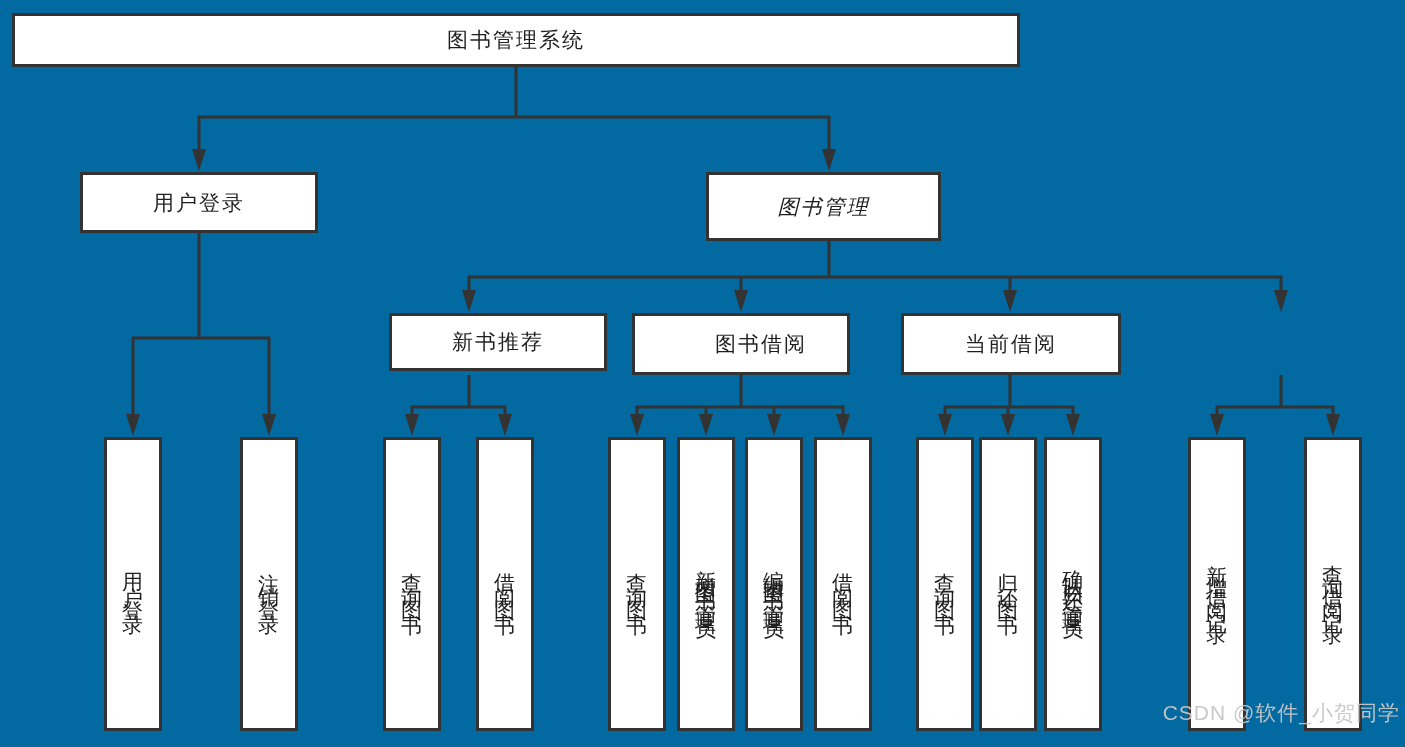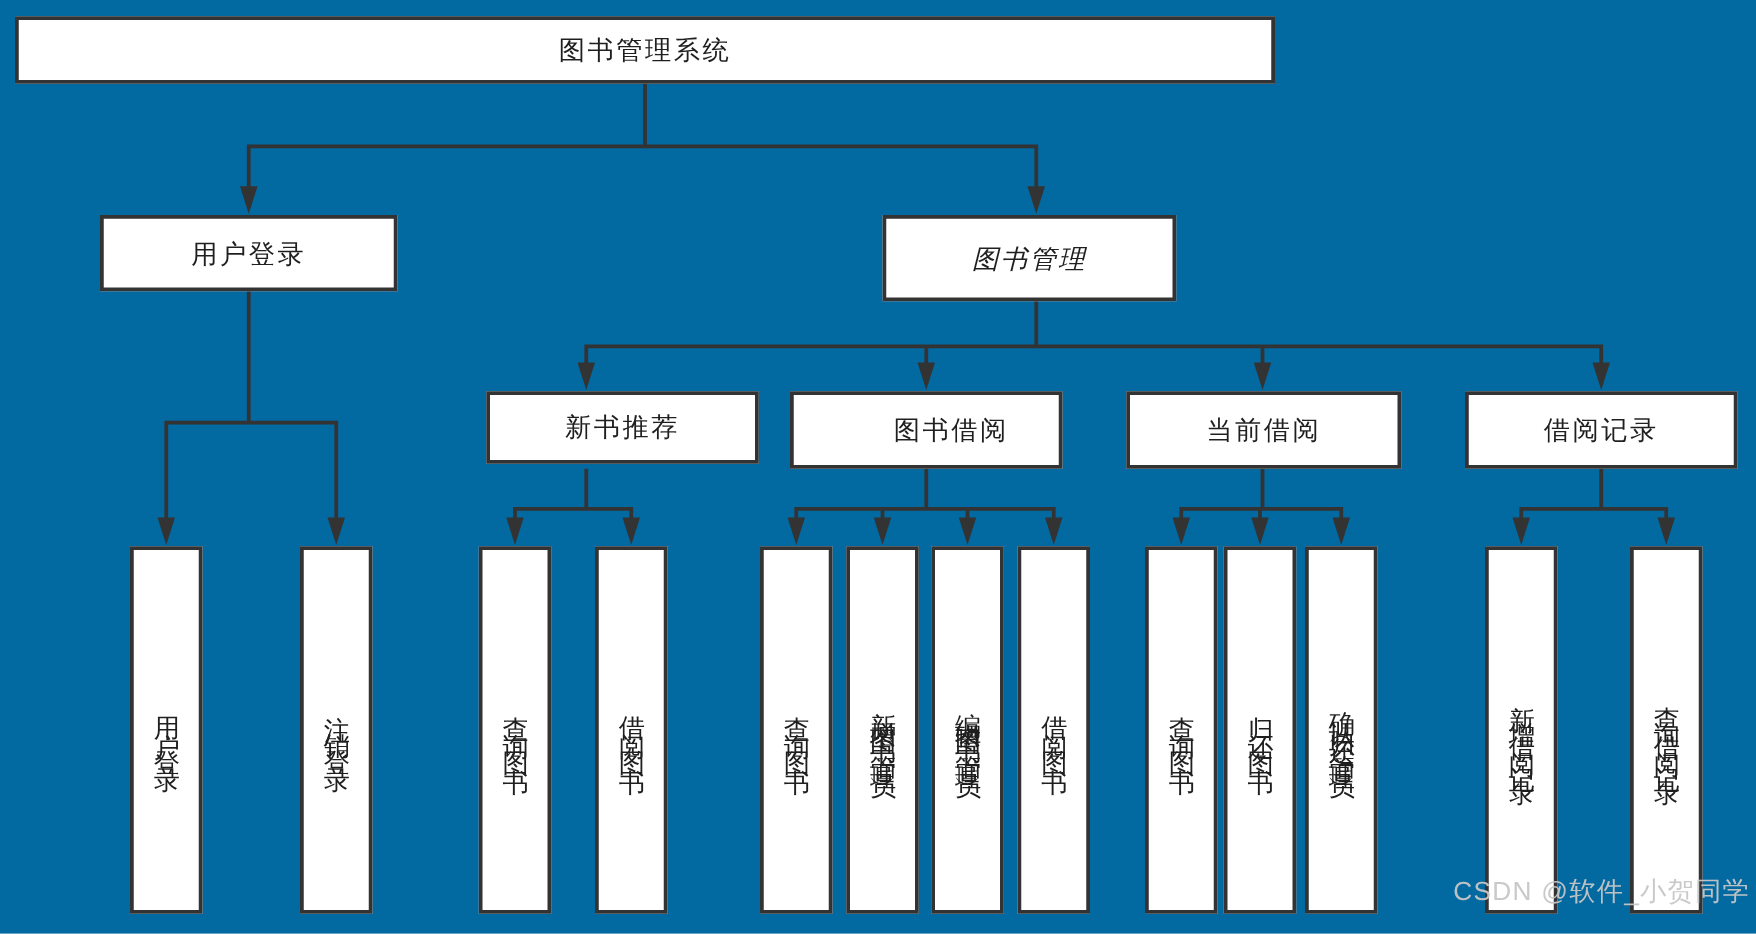--- a/index.html
+++ b/index.html
@@ -126,23 +126,20 @@
 
   <div class="node n-l3a">
     <span>新书推荐</span>
   </div>
   <div class="node n-l3b">
     <span>图书借阅</span>
   </div>
   <div class="node n-l3c">
     <span>当前借阅</span>
   </div>
-  <div class="node n-l3d">
-    <span>借阅记录</span>
-  </div>
 
   <div class="node leaf ls4 n-a1">
     <span>用户登录</span>
   </div>
   <div class="node leaf ls4 n-a2">
     <span>注销登录</span>
   </div>
 
   <div class="node leaf ls4 n-b1">
     <span>查询图书</span>

